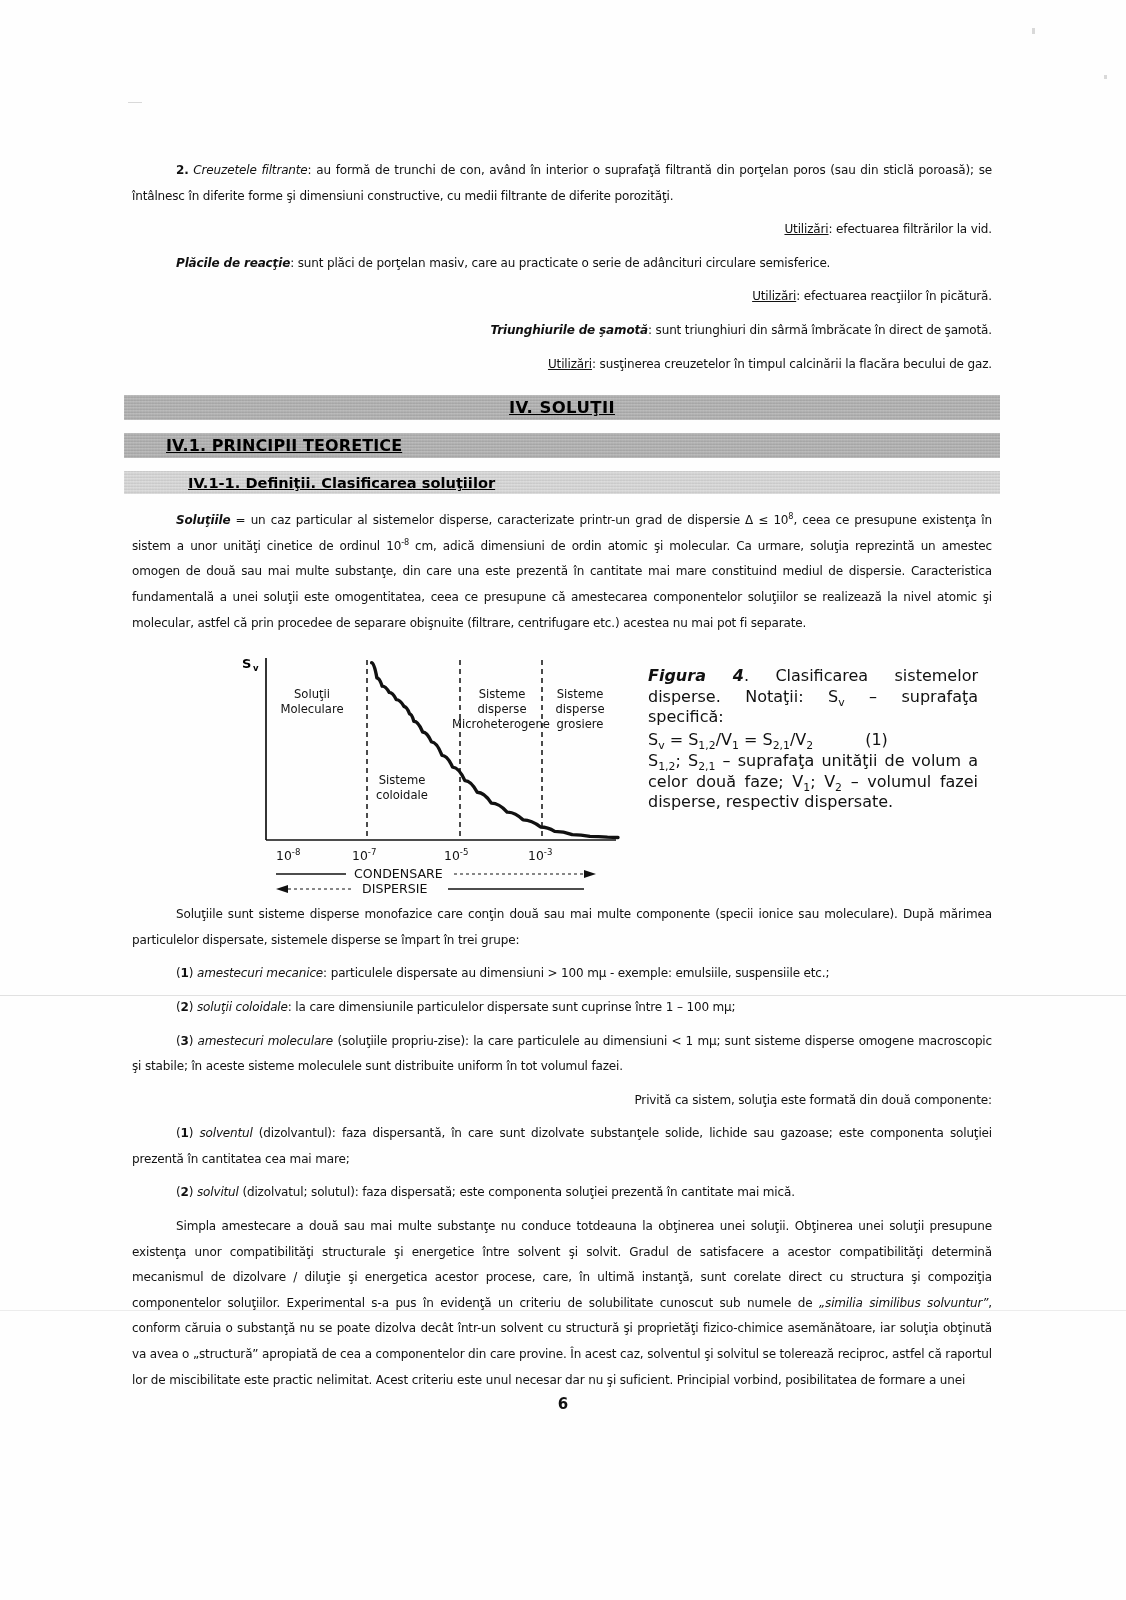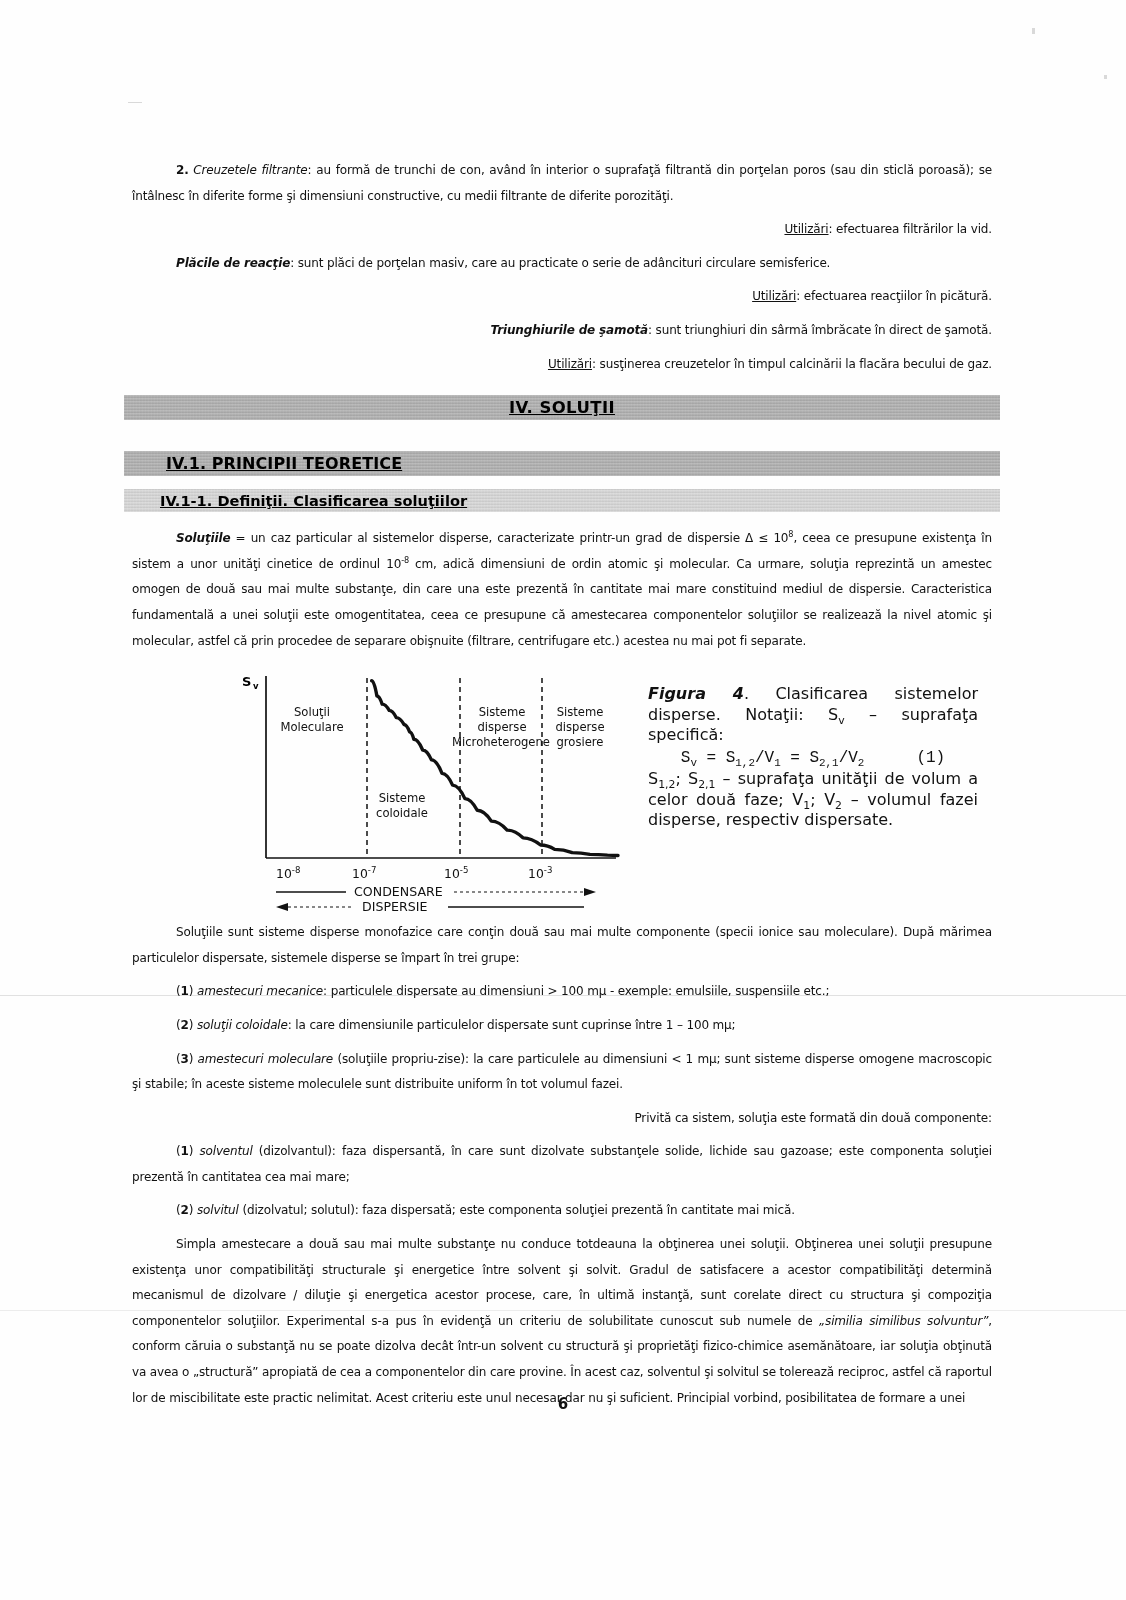--- a/index.html
+++ b/index.html
@@ -55,28 +55,28 @@
     text-align:center;
     font-size:16.5px;
     letter-spacing:.4px;
     margin-top:18px;
   }
   .band-sub {
     height:25px; line-height:25px;
     text-align:left;
     font-size:16px;
     padding-left:42px;
-    margin-top:31px;
+    margin-top:13px;
     letter-spacing:.1px;
   }
   .band-subsub {
     height:23px; line-height:23px;
     text-align:left;
     font-size:14.6px;
-    padding-left:36px;
+    padding-left:64px;
     margin-top:13px;
     background-color:#cccccc;
     background-image:
       repeating-linear-gradient(0deg, rgba(255,255,255,.45) 0px, rgba(255,255,255,0) 1px, rgba(0,0,0,.04) 2px, rgba(255,255,255,.35) 3px),
       repeating-linear-gradient(90deg, rgba(255,255,255,.40) 0px, rgba(0,0,0,.035) 1px, rgba(255,255,255,.22) 2px, rgba(0,0,0,.03) 3px);
   }
 
   
   .figblock {
     position:relative;
@@ -85,21 +85,21 @@
   }
   .chartwrap {
     position:absolute; left:112px; top:0; width:390px; height:250px;
   }
   .chartwrap svg { display:block; }
   .caption {
     position:absolute; left:524px; top:22px; width:330px;
     font-size:16px; line-height:20.5px;
     text-align:justify;
   }
-  .caption .fml { display:block; text-align:center; margin:2px 0 1px 0;font-family:Liberation Mono, monospace; }
+  .caption .fml { display:block; margin:2px 0 1px 0; }
   .caption .fml .eqno { margin-left:52px; }
 
   .pageno {
     position:absolute; left:0; right:0;
     top:1395px;
     text-align:center;
     font-size:15px; font-weight:bold;
   }
 
   

